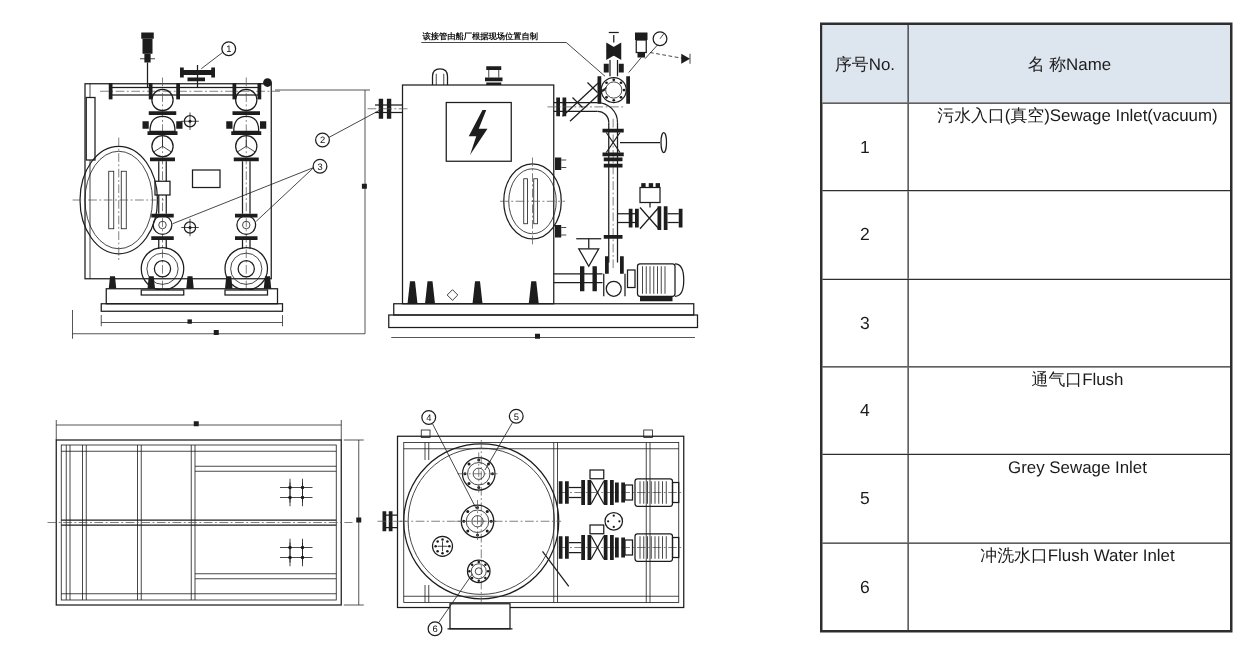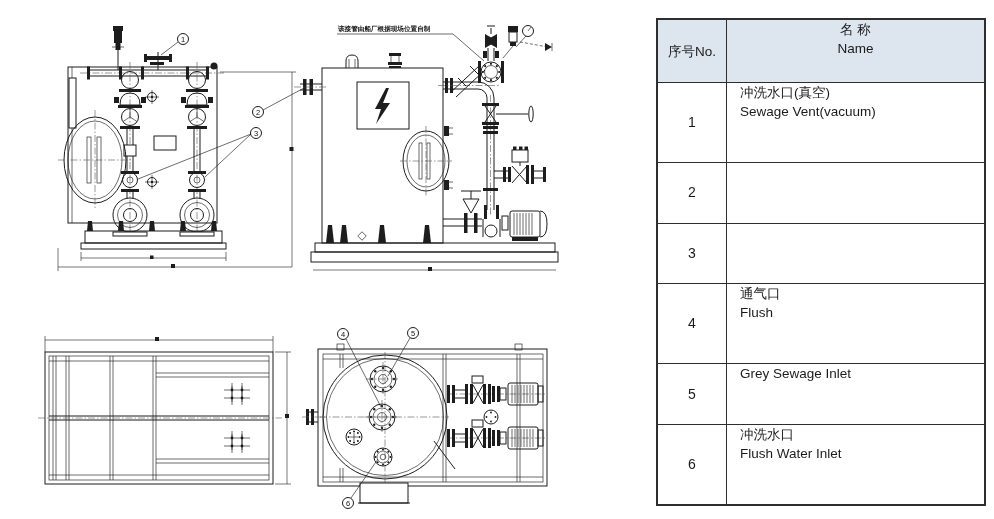--- a/index.html
+++ b/index.html
@@ -17,21 +17,21 @@
   text.note{font:bold 6.6px "Liberation Sans","DejaVu Sans",sans-serif;fill:#111;}
   
   .parts-table{position:absolute;left:656px;top:18px;width:330px;height:488px;
     border:2px solid #2e2e2e;box-sizing:border-box;background:#fff;color:#1b1b1b;
     display:flex;flex-direction:column;}
   .thead{display:flex;height:62px;flex:0 0 62px;}
   .trow{display:flex;flex:1 1 auto;border-top:1px solid #2e2e2e;}
   .cell-no{width:68px;flex:0 0 68px;border-right:1px solid #2e2e2e;display:flex;
     flex-direction:row;align-items:center;justify-content:center;
     font-size:13.5px;line-height:19px;}
-  .cell-name{flex:1 1 auto;display:flex;flex-direction:column;
+  .cell-name{flex:1 1 auto;display:flex;flex-direction:row;justify-content:center;
     padding-left:13px;font-size:13.5px;line-height:19px;}
   .thead .cell-name{align-items:center;padding-left:0;}
   .row-no{font-size:14px;}
 </style>
 </head>
 <body>
 
 <div class="canvas">
 
   <svg class="drawing-svg" width="650" height="519" viewBox="0 0 650 519">
@@ -518,22 +518,22 @@
       </div>
       <div class="cell-name">
         <div>名 称</div>
         <div>Name</div>
       </div>
     </div>
 
     <div class="trow">
       <div class="cell-no row-no">1</div>
       <div class="cell-name">
-        <div>冲洗水口(真空)</div>
-        <div>Sewage Vent(vacuum)</div>
+        <div>污水入口(真空)</div>
+        <div>Sewage Inlet(vacuum)</div>
       </div>
     </div>
     <div class="trow">
       <div class="cell-no row-no">2</div>
     </div>
     <div class="trow">
       <div class="cell-no row-no">3</div>
     </div>
     <div class="trow">
       <div class="cell-no row-no">4</div>

